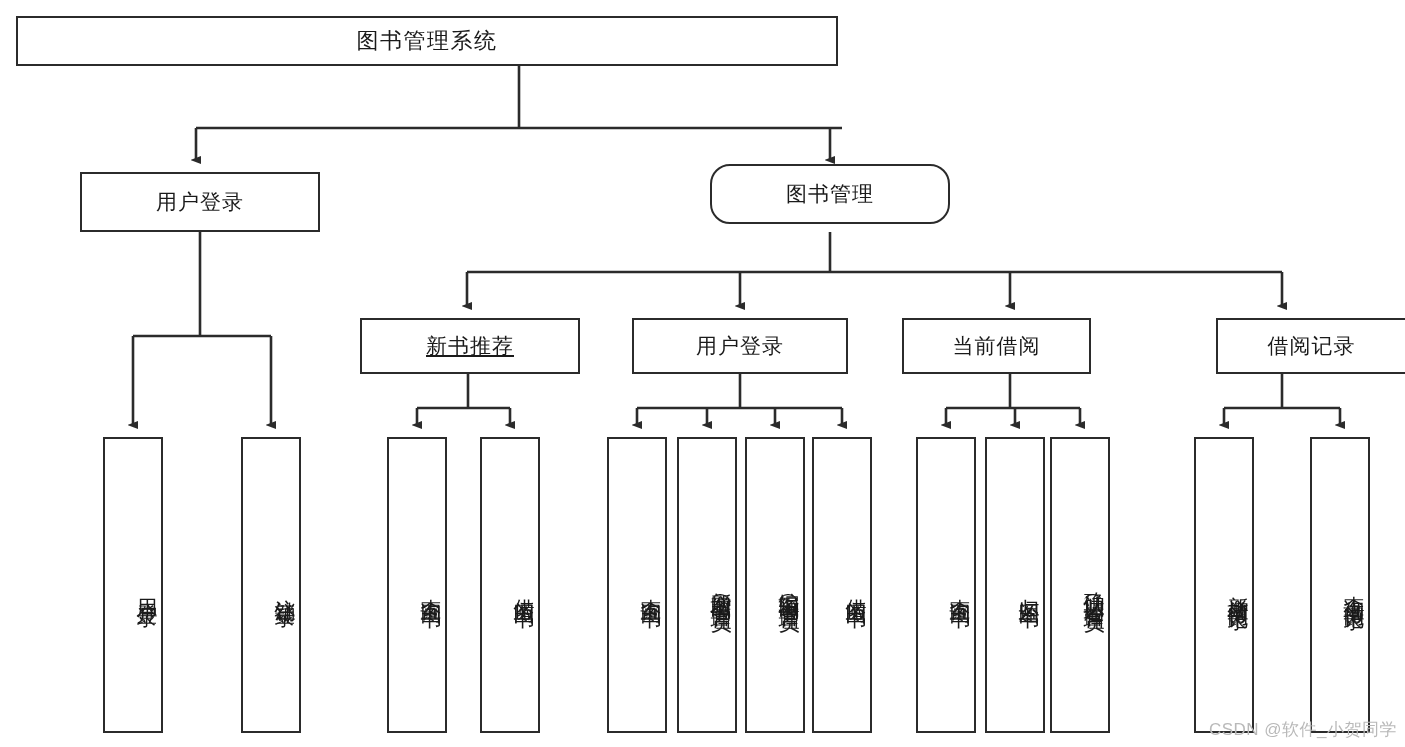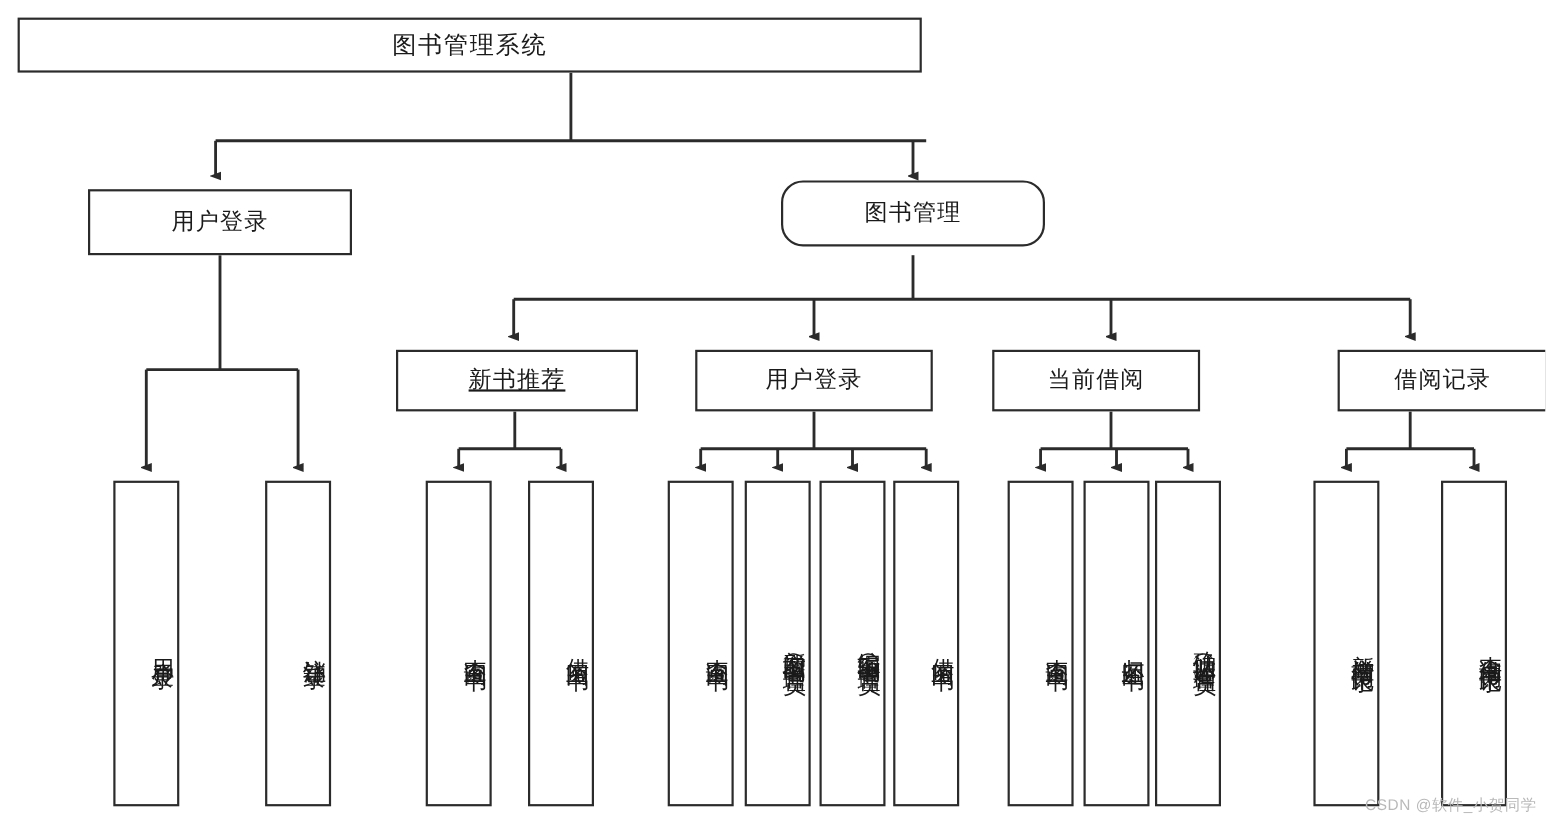--- a/index.html
+++ b/index.html
@@ -56,21 +56,21 @@
   }
   .node.vert .vlabel {
     writing-mode: vertical-rl;
     text-orientation: upright;
     white-space: nowrap;
   }
   .watermark {
     position: absolute;
     right: 8px;
     bottom: 6px;
-    font-size: 14px;
+    font-size: 17px;
     color: #b9b9b9;
     letter-spacing: 0.5px;
     white-space: nowrap;
     user-select: none;
   }
 </style>
 </head>
 <body>
 
 <div id="canvas">

